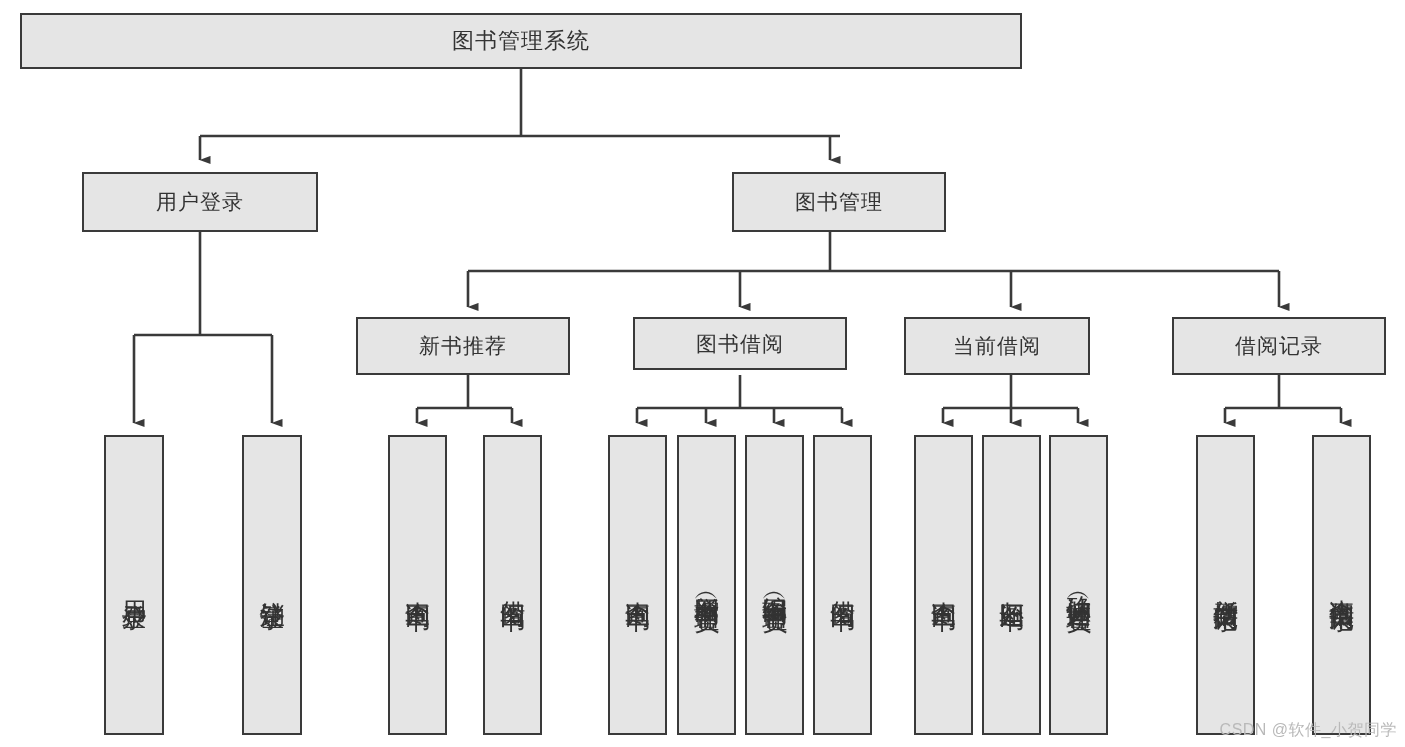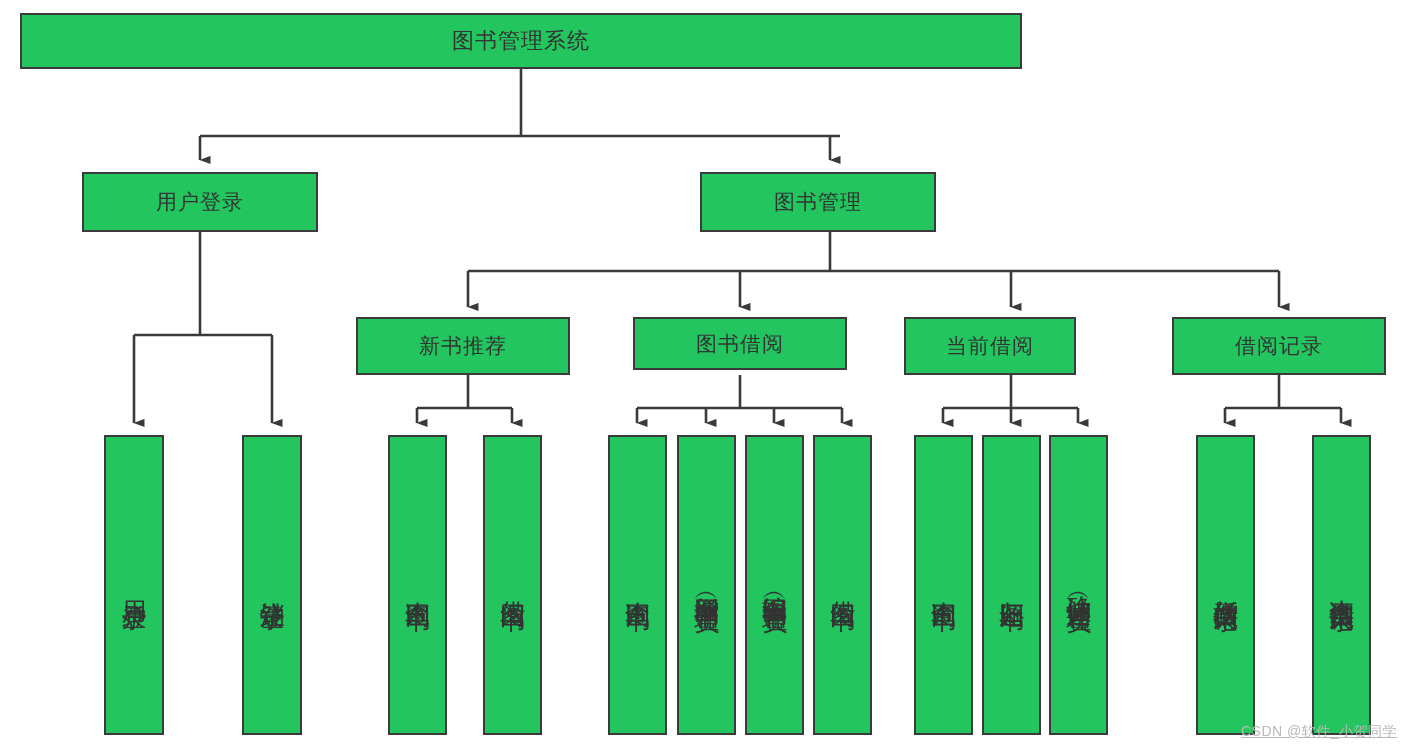--- a/index.html
+++ b/index.html
@@ -21,21 +21,21 @@
     position: absolute;
     left: 0;
     top: 0;
     width: 1405px;
     height: 747px;
     pointer-events: none;
   }
   .node {
     position: absolute;
     box-sizing: border-box;
-    background: #22c55e;
+    background: #e5e5e5;
     border: 2px solid #3a3a3a;
     display: flex;
     align-items: center;
     justify-content: center;
     color: #333333;
   }
   .node .label {
     display: block;
     text-align: center;
   }
@@ -60,25 +60,24 @@
     font-size: 25px;
     line-height: 1.18;
     letter-spacing: 2px;
     white-space: nowrap;
     max-height: 100%;
   }
   #watermark {
     position: absolute;
     right: 8px;
     bottom: 6px;
-    font-size: 14px;
+    font-size: 16px;
     color: #b9b9b9;
     letter-spacing: 0.5px;
     white-space: nowrap;
-    text-decoration: underline;
   }
 </style>
 </head>
 <body>
 
 <div id="canvas">
 
   <svg id="edges" viewBox="0 0 1405 747" xmlns="http://www.w3.org/2000/svg">
     <defs>
       <marker id="arw" markerWidth="10" markerHeight="12" refX="4.5" refY="10.5" orient="auto" markerUnits="userSpaceOnUse">
@@ -129,31 +128,31 @@
     </g>
   </svg>
 
   <div class="node h root" style="left:20px; top:13px; width:1002px; height:56px;">
     <span class="label">图书管理系统</span>
   </div>
 
   <div class="node h" style="left:82px; top:172px; width:236px; height:60px;">
     <span class="label">用户登录</span>
   </div>
-  <div class="node h" style="left:700px; top:172px; width:236px; height:60px;">
+  <div class="node h" style="left:732px; top:172px; width:214px; height:60px;">
     <span class="label">图书管理</span>
   </div>
 
   <div class="node h" style="left:356px; top:317px; width:214px; height:58px;">
     <span class="label">新书推荐</span>
   </div>
   <div class="node h" style="left:633px; top:317px; width:214px; height:53px;">
     <span class="label">图书借阅</span>
   </div>
-  <div class="node h" style="left:904px; top:317px; width:172px; height:58px;">
+  <div class="node h" style="left:904px; top:317px; width:186px; height:58px;">
     <span class="label">当前借阅</span>
   </div>
   <div class="node h" style="left:1172px; top:317px; width:214px; height:58px;justify-content:center;">
     <span class="label">借阅记录</span>
   </div>
 
   <div class="node v" style="left:104px; top:435px; width:60px; height:300px;">
     <span class="label">用户登录</span>
   </div>
   <div class="node v" style="left:242px; top:435px; width:60px; height:300px;">

